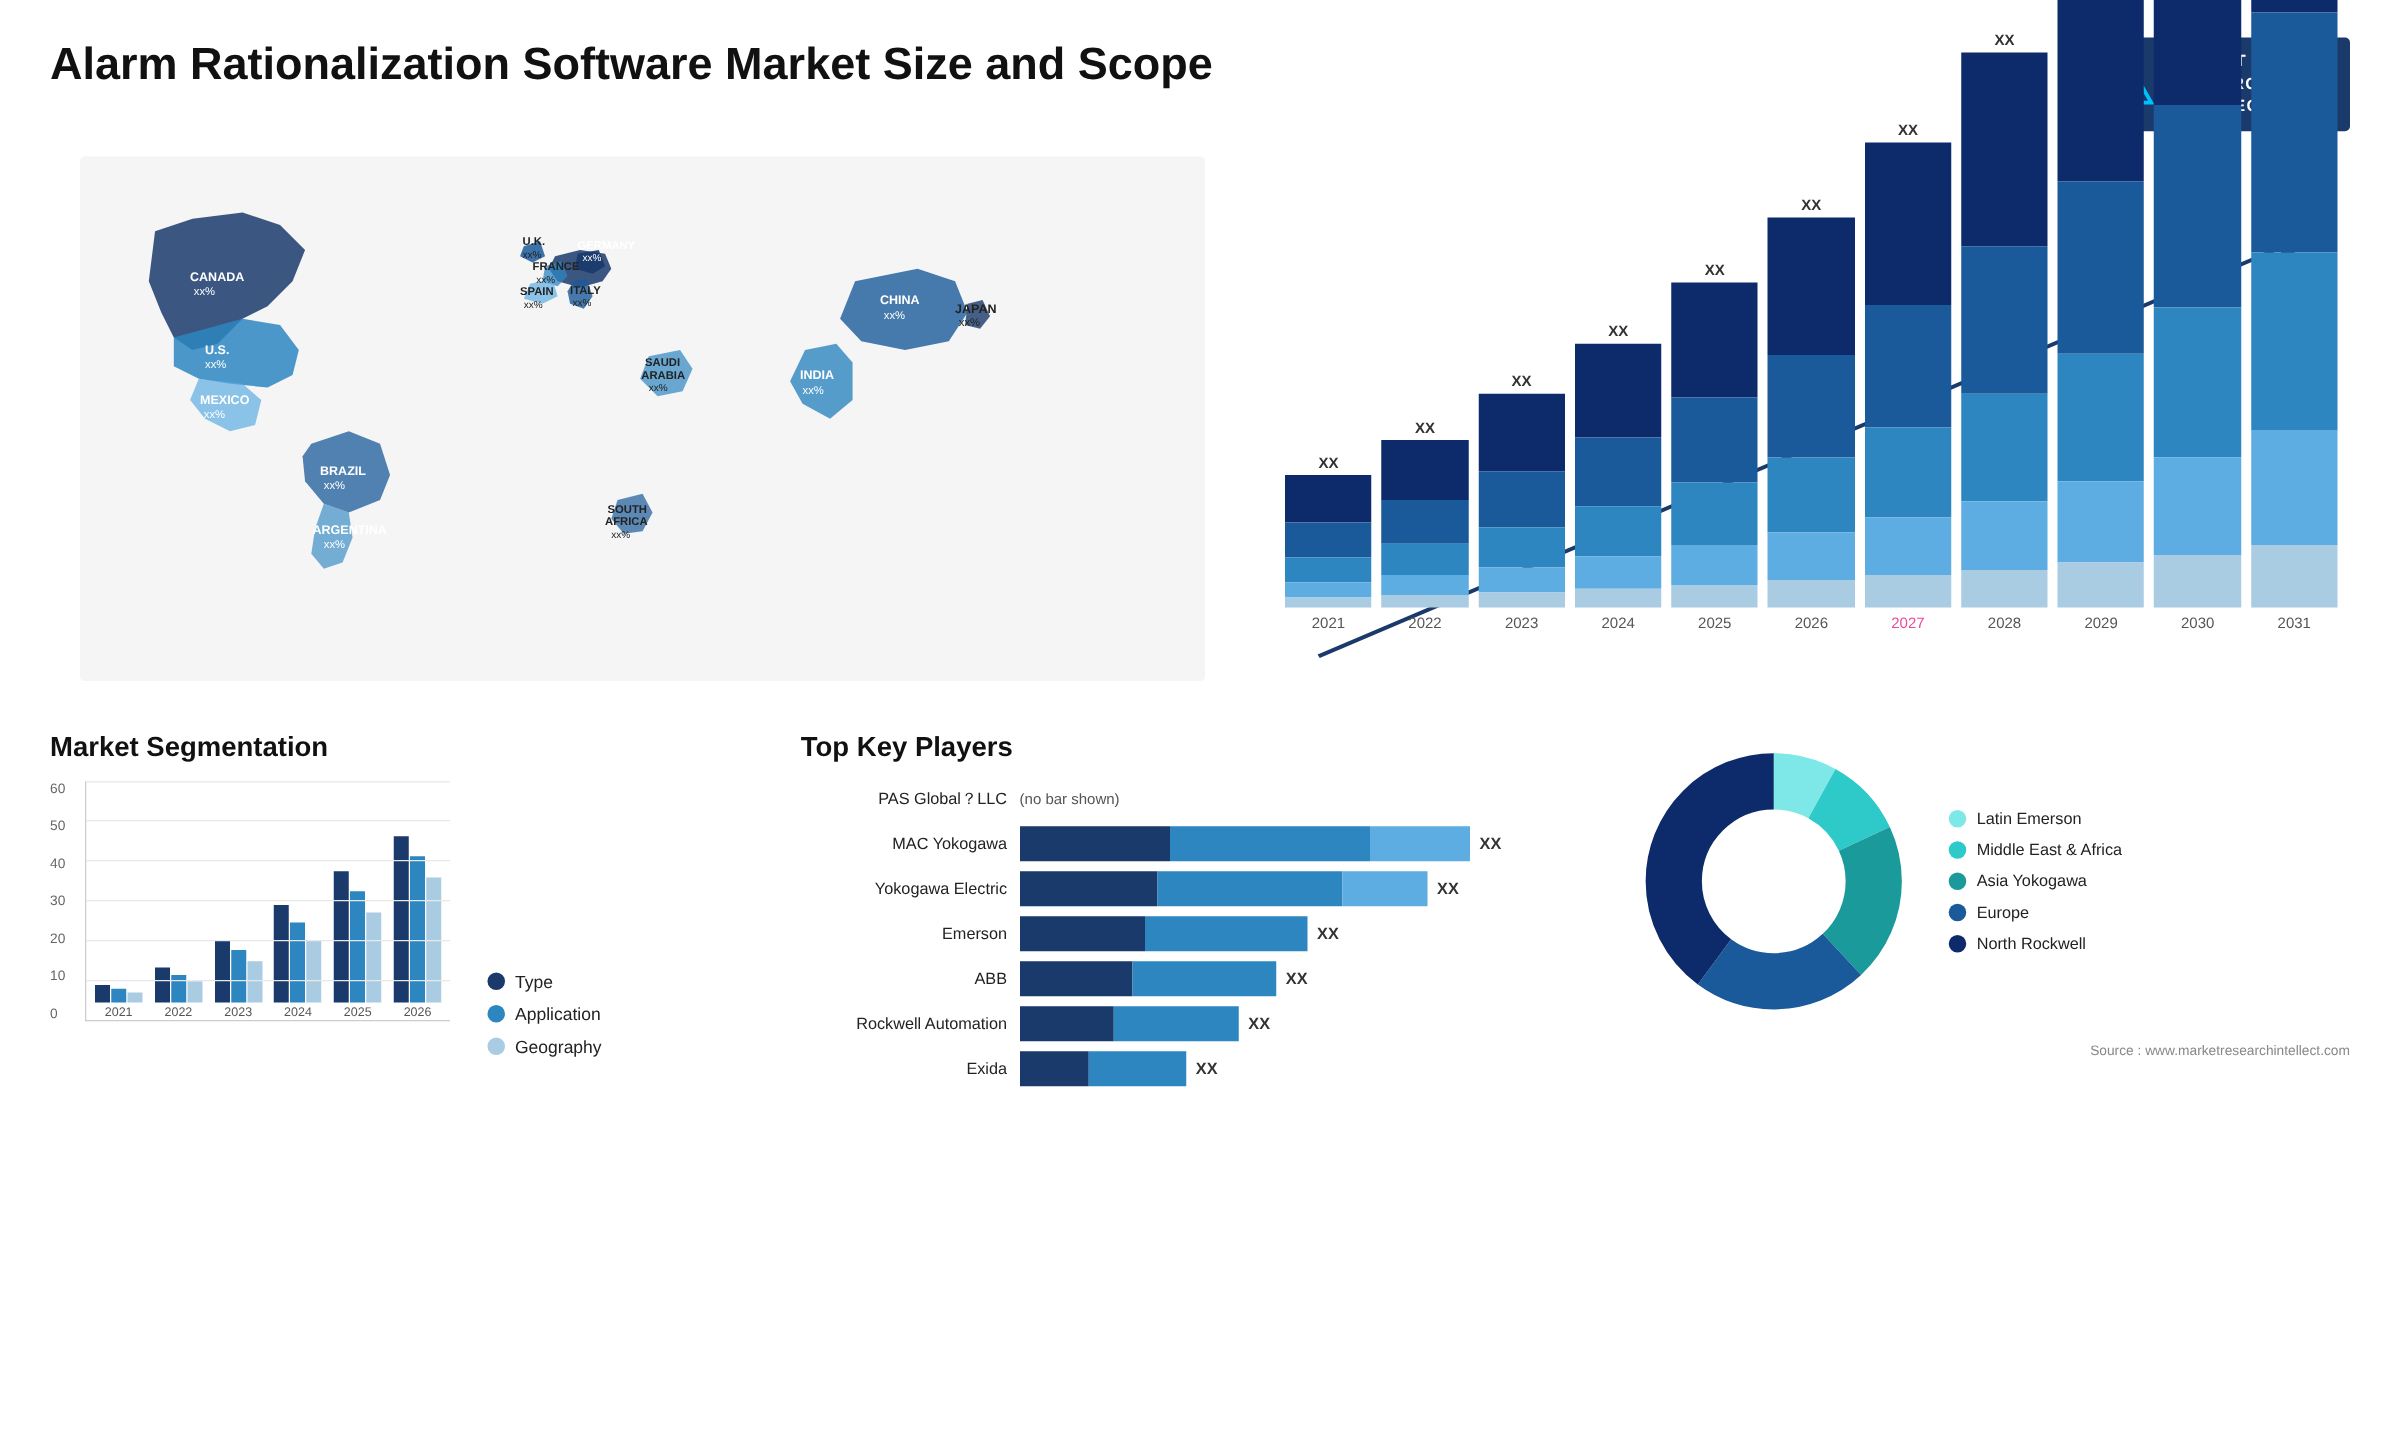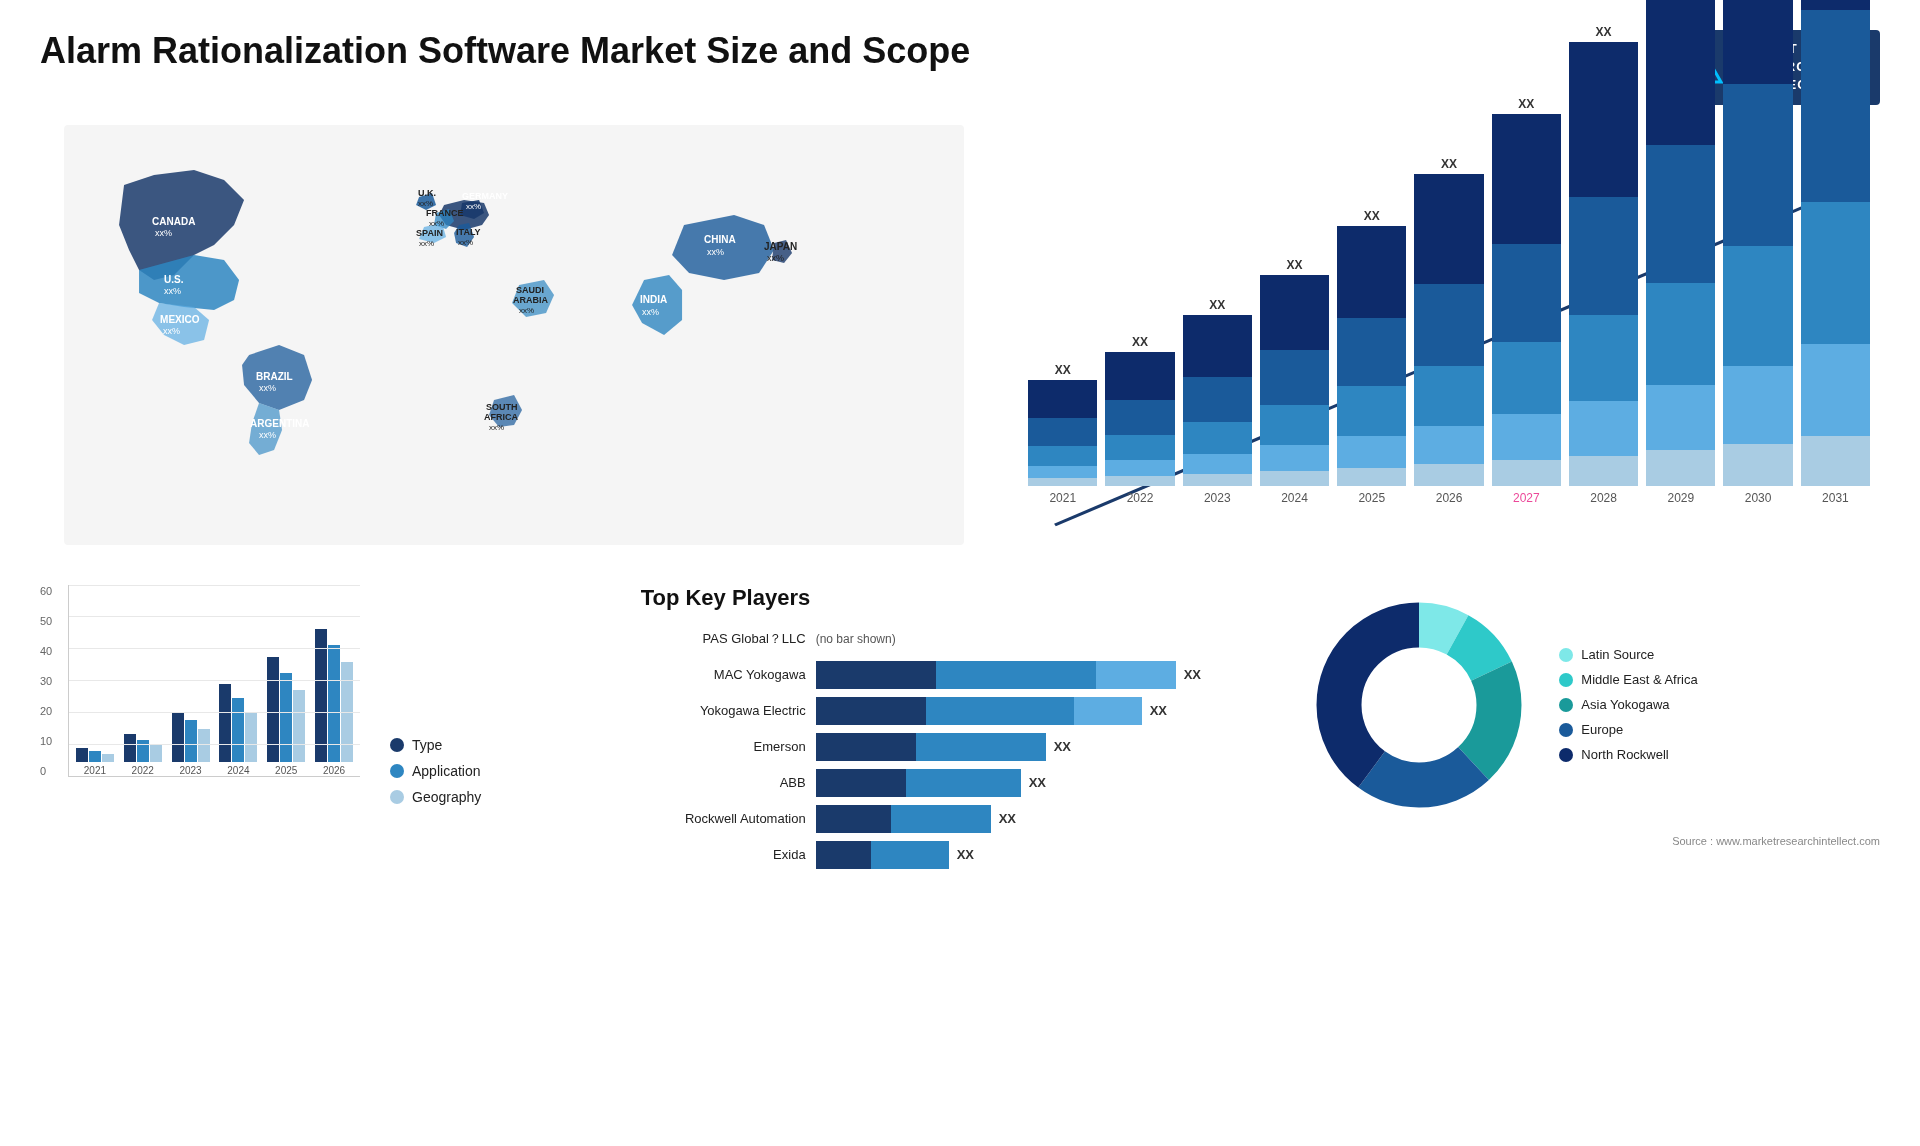--- a/index.html
+++ b/index.html
@@ -442,20 +442,21 @@
           <div style="font-size:12px;color:#555;margin-top:5px;">2031</div>
         </div>
       </div>
     </div>
   </div>
 </div>
 
 <div class="bottom-section">
 
   <div class="seg-section">
+    <h2 class="section-title">Market Segmentation</h2>
     <div class="seg-chart-area">
 
       <div style="position:relative;height:220px;width:320px;flex-shrink:0;">
 
         <div style="position:absolute;left:0;top:0;bottom:28px;display:flex;flex-direction:column;justify-content:space-between;width:25px;">
           <span style="font-size:11px;color:#666;">60</span>
           <span style="font-size:11px;color:#666;">50</span>
           <span style="font-size:11px;color:#666;">40</span>
           <span style="font-size:11px;color:#666;">30</span>
           <span style="font-size:11px;color:#666;">20</span>
@@ -646,21 +647,21 @@
         <circle cx="120" cy="120" r="80" fill="none" stroke="#1a5a9a" stroke-width="45" stroke-dasharray="110.58 502.65" stroke-dashoffset="-191.01" transform="rotate(-90 120 120)"></circle>
 
         <circle cx="120" cy="120" r="80" fill="none" stroke="#0d2b6b" stroke-width="45" stroke-dasharray="201.06 502.65" stroke-dashoffset="-301.59" transform="rotate(-90 120 120)"></circle>
 
         <circle cx="120" cy="120" r="52" fill="white"></circle>
       </svg>
 
       <div class="regional-legend">
         <div class="regional-legend-item">
           <div class="regional-dot" style="background:#7ee8e8;"></div>
-          <span>Latin Source</span>
+          <span>Latin Emerson</span>
         </div>
         <div class="regional-legend-item">
           <div class="regional-dot" style="background:#2ec9c9;"></div>
           <span>Middle East &amp; Africa</span>
         </div>
         <div class="regional-legend-item">
           <div class="regional-dot" style="background:#1a9a9a;"></div>
           <span>Asia Yokogawa</span>
         </div>
         <div class="regional-legend-item">

